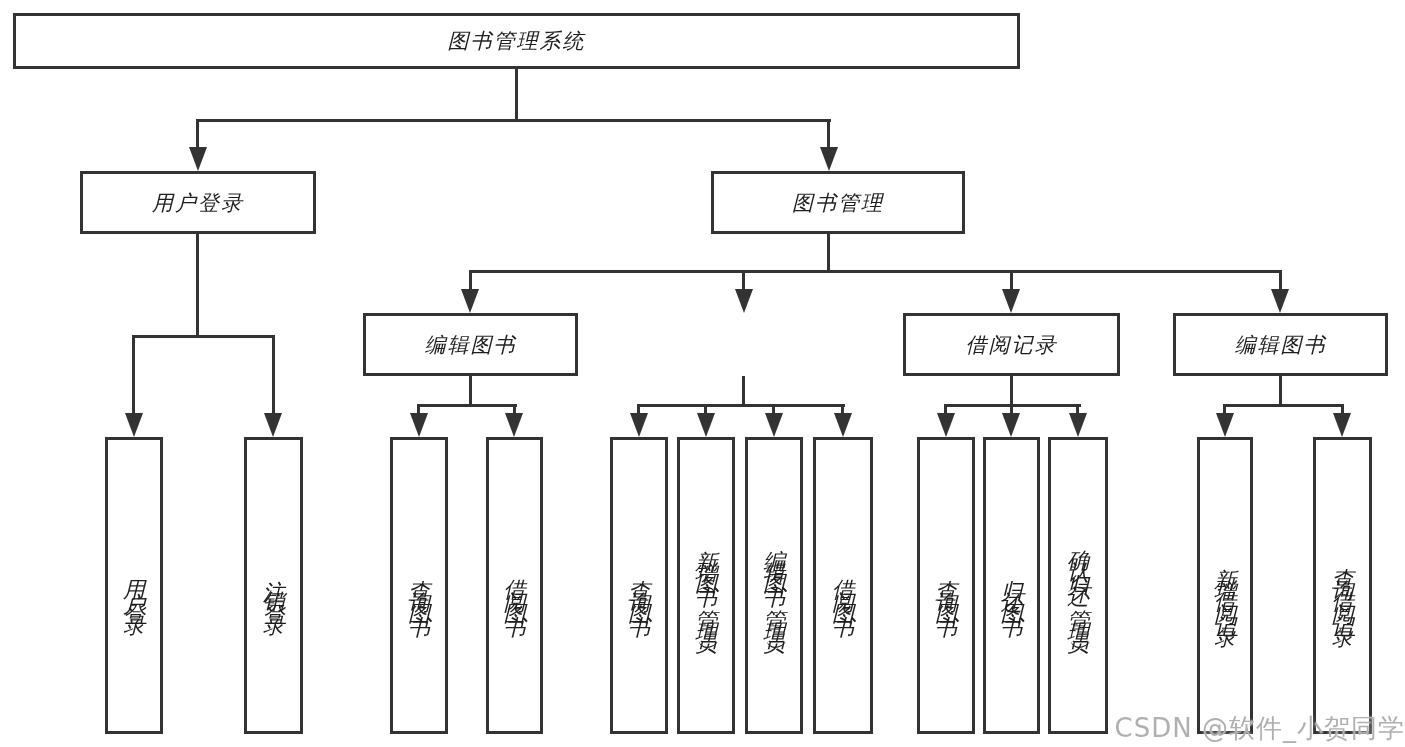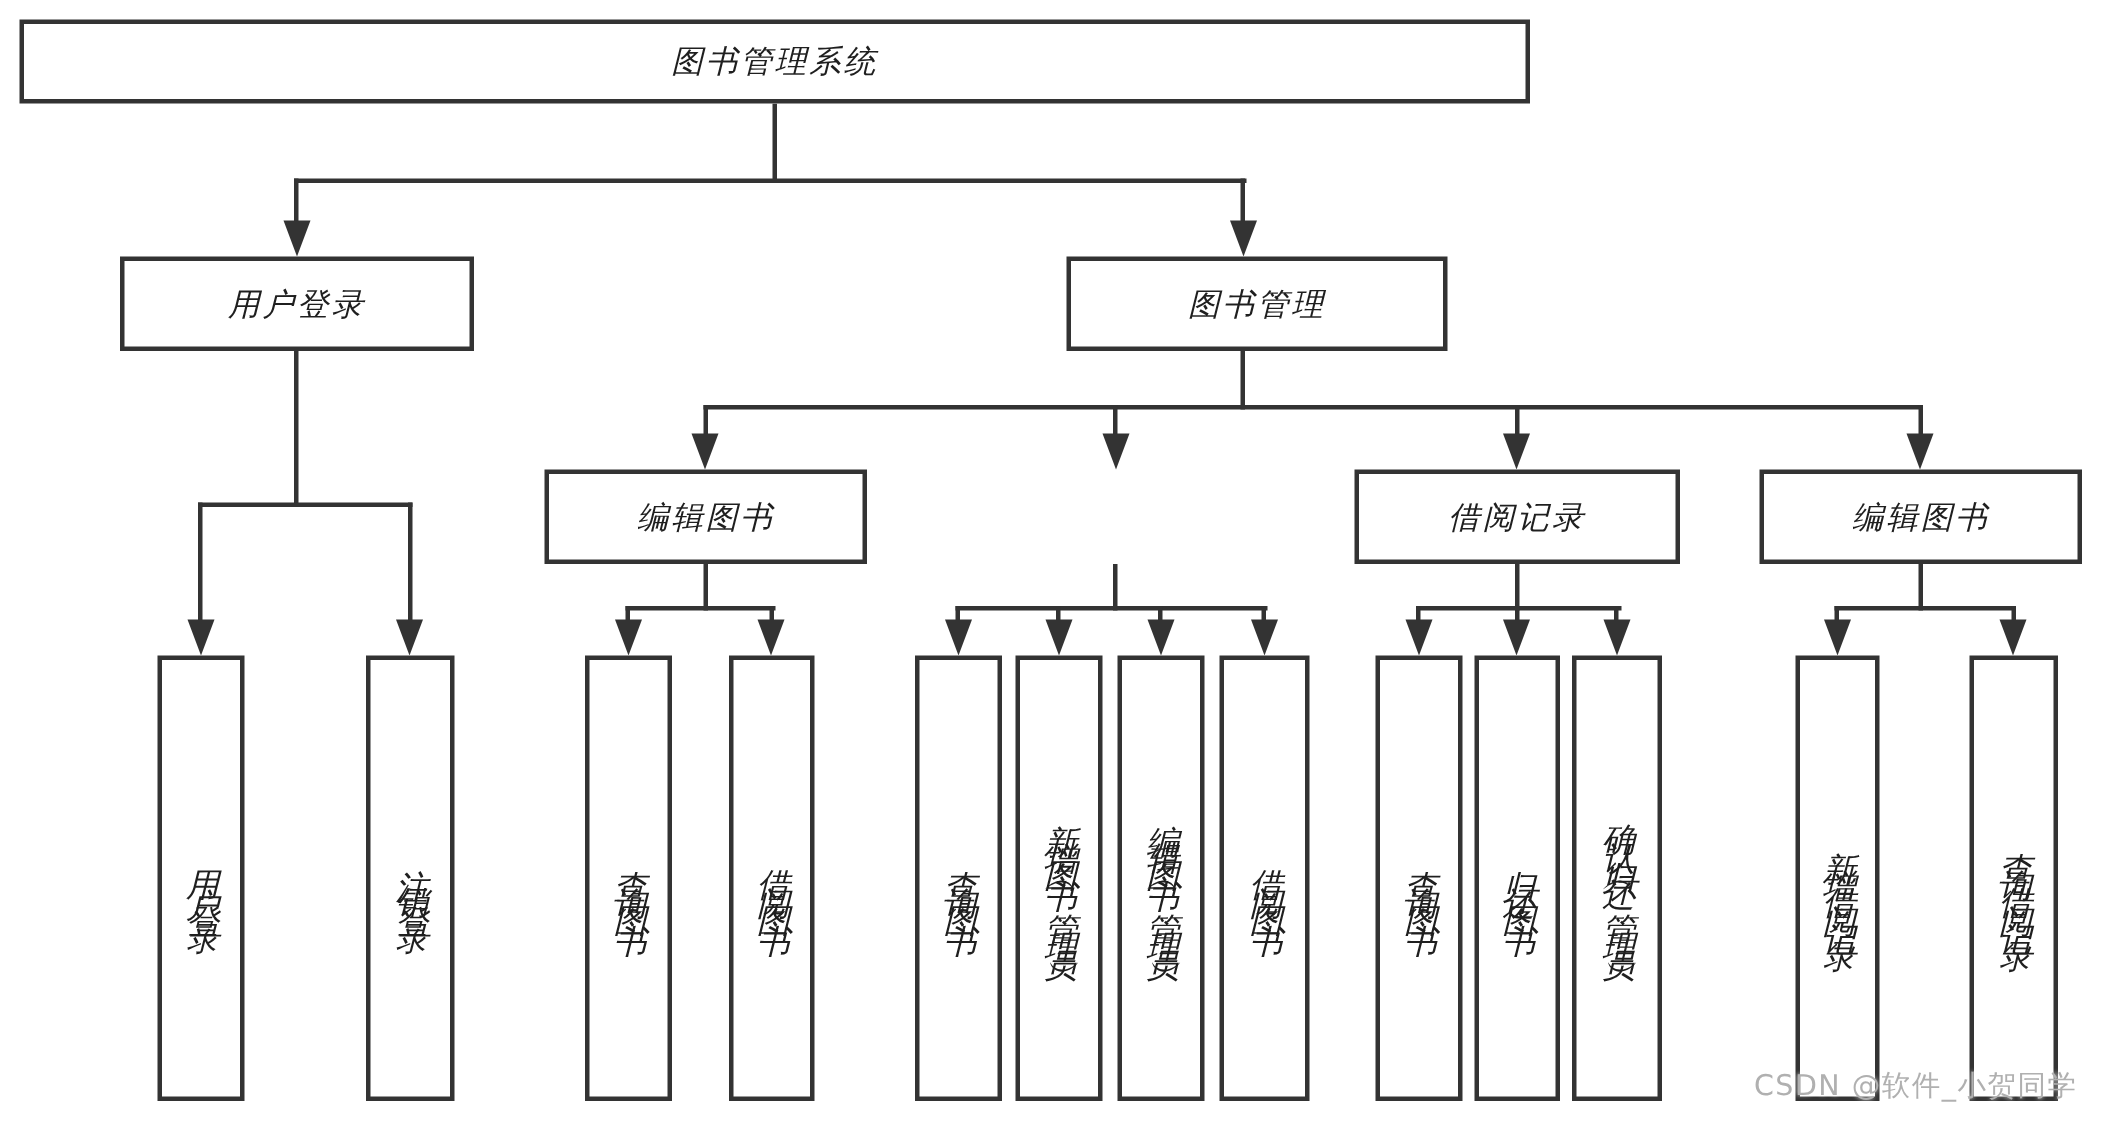--- a/index.html
+++ b/index.html
@@ -19,21 +19,21 @@
     writing-mode:vertical-rl; text-orientation:mixed;
     font-size:22px; line-height:1; letter-spacing:12px; white-space:nowrap;
   }
   .line { position:absolute; display:block; background:var(--line); }
   .arw {
     position:absolute; display:block; width:0; height:0;
     border-left:9px solid transparent; border-right:9px solid transparent;
     border-top:24px solid var(--line);
   }
   .watermark {
-    position:absolute; top:711px; right:20px; font-size:19px;
+    position:absolute; top:711px; right:0; font-size:26px;
     color:var(--watermark); letter-spacing:1px; white-space:nowrap;
     text-shadow:0 0 3px rgba(255,255,255,0.9);
   }
 </style>
 </head>
 <body>
 
 <div class="canvas">
 
   <i class="line" style="left:515px;top:69px;width:3px;height:53px"></i>

